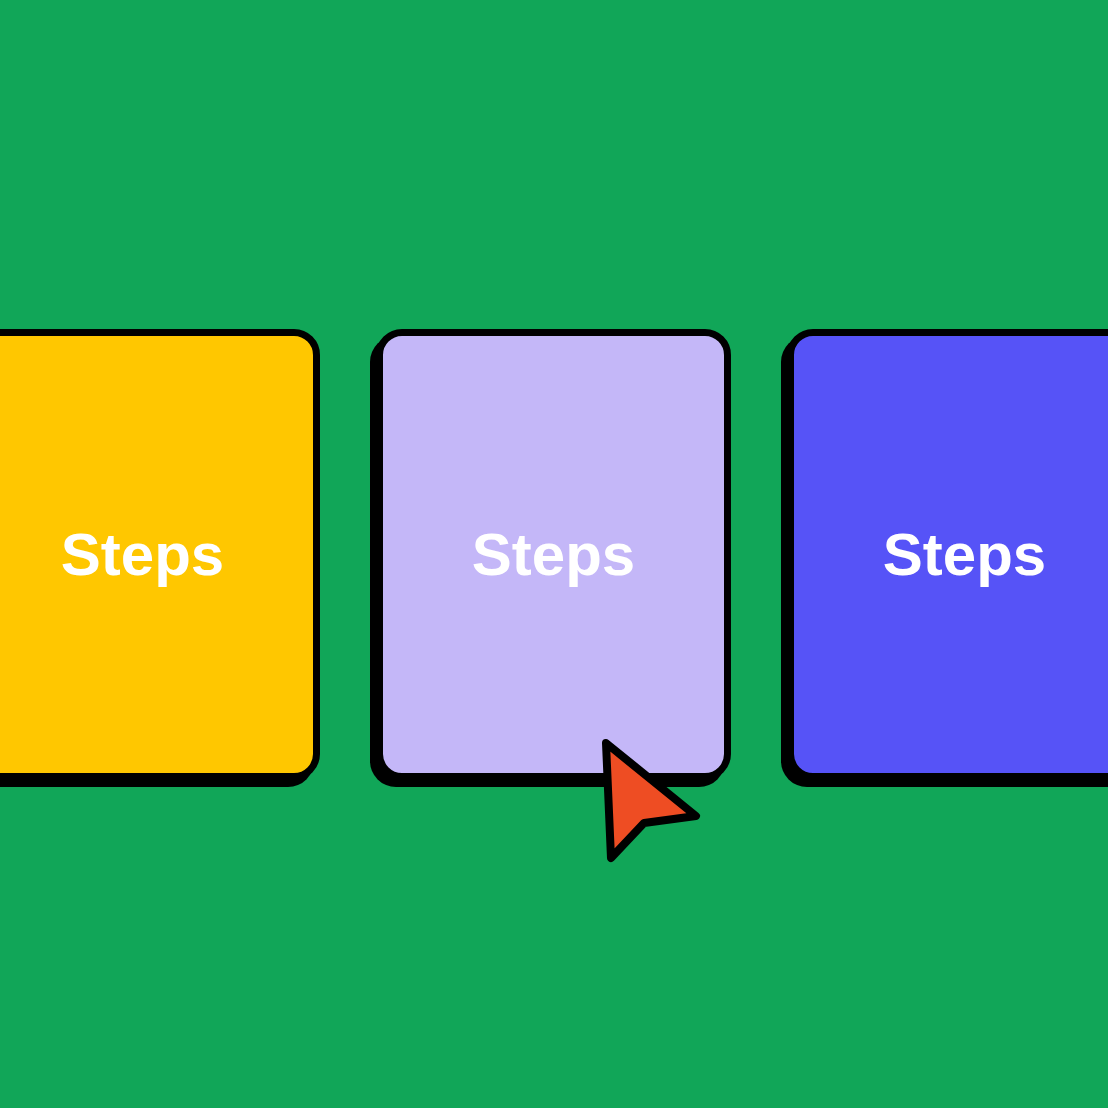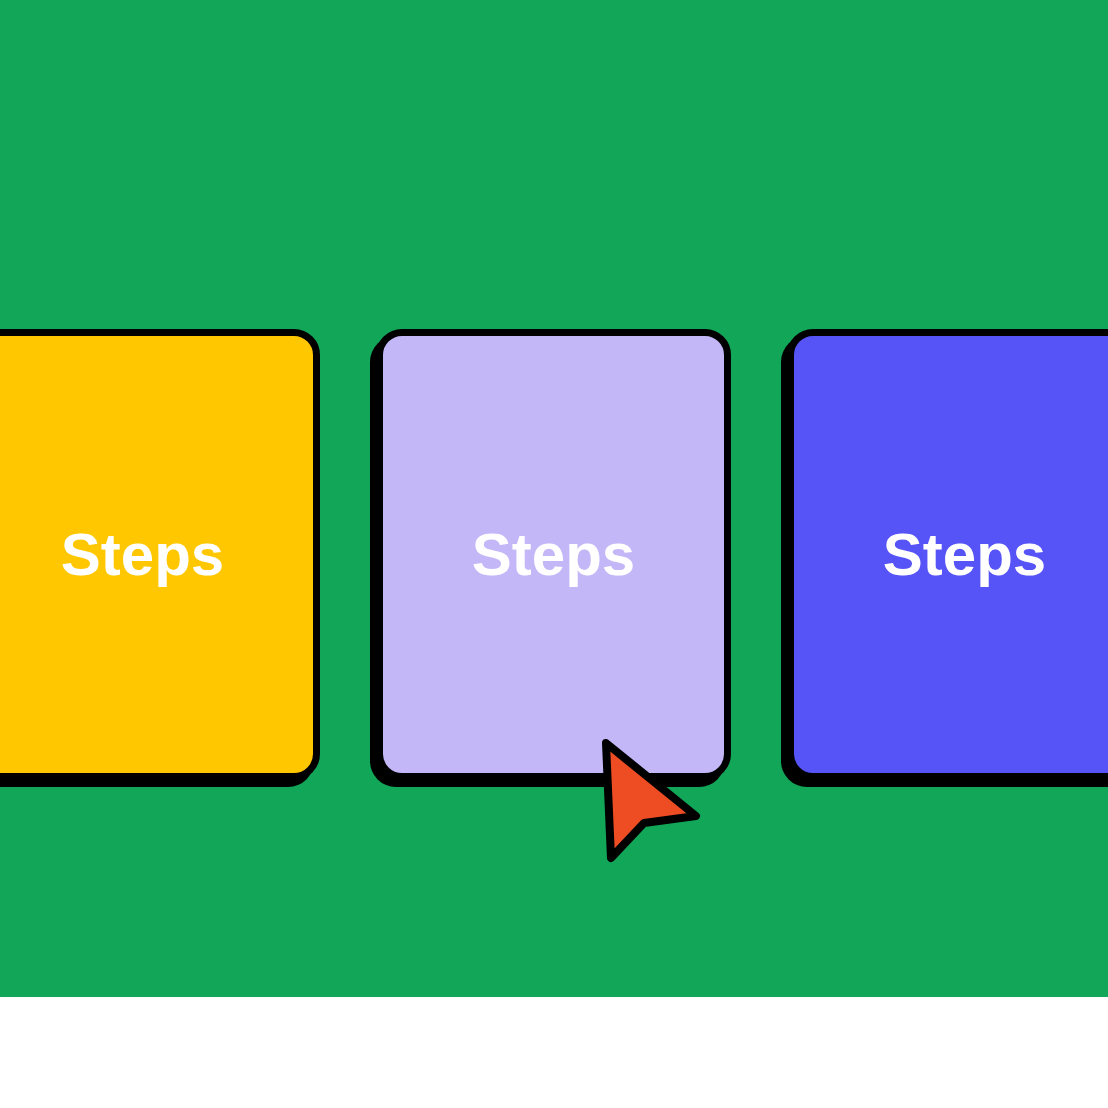--- a/index.html
+++ b/index.html
@@ -2,21 +2,21 @@
 <html><head>
 <meta charset="utf-8">
 <style>
   html, body {
     margin: 0;
     padding: 0;
   }
   .canvas {
     position: relative;
     width: 1108px;
-    height: 997px;
+    height: 1108px;
     overflow: hidden;
     font-family: "Liberation Sans", "DejaVu Sans", sans-serif;
   }
   .card {
     position: absolute;
     top: 329px;
     width: 355px;
     height: 451px;
     box-sizing: border-box;
     border: 7px solid #000;

